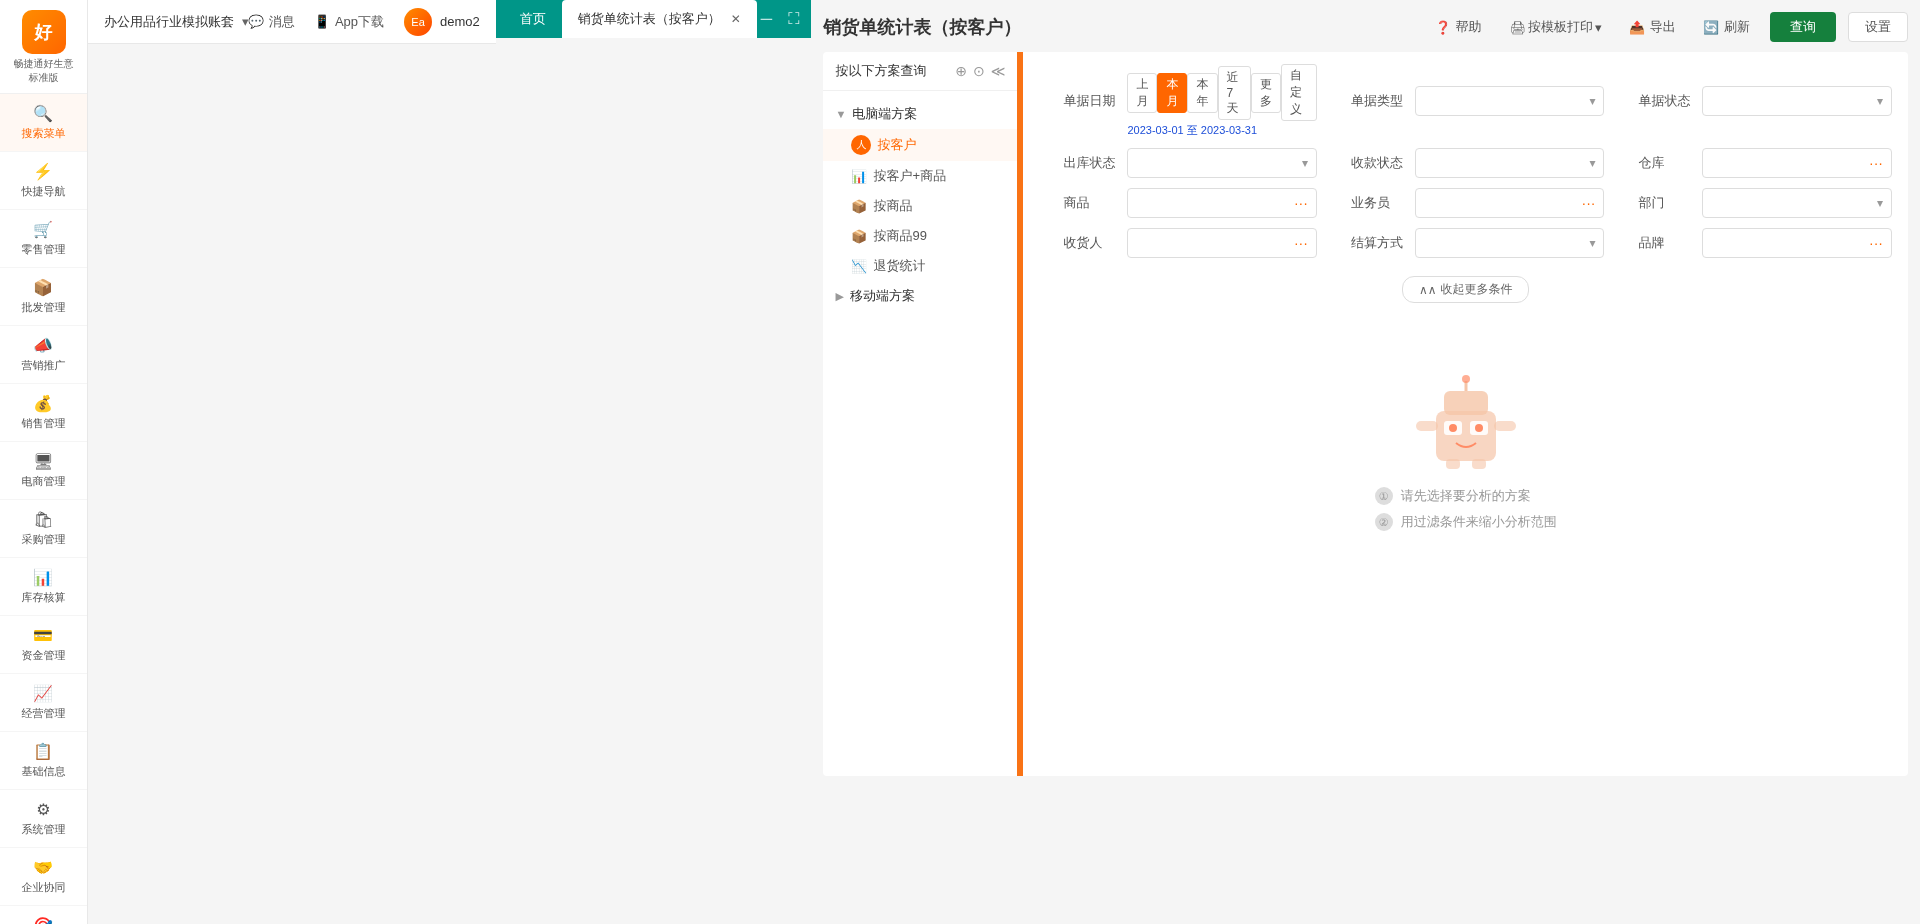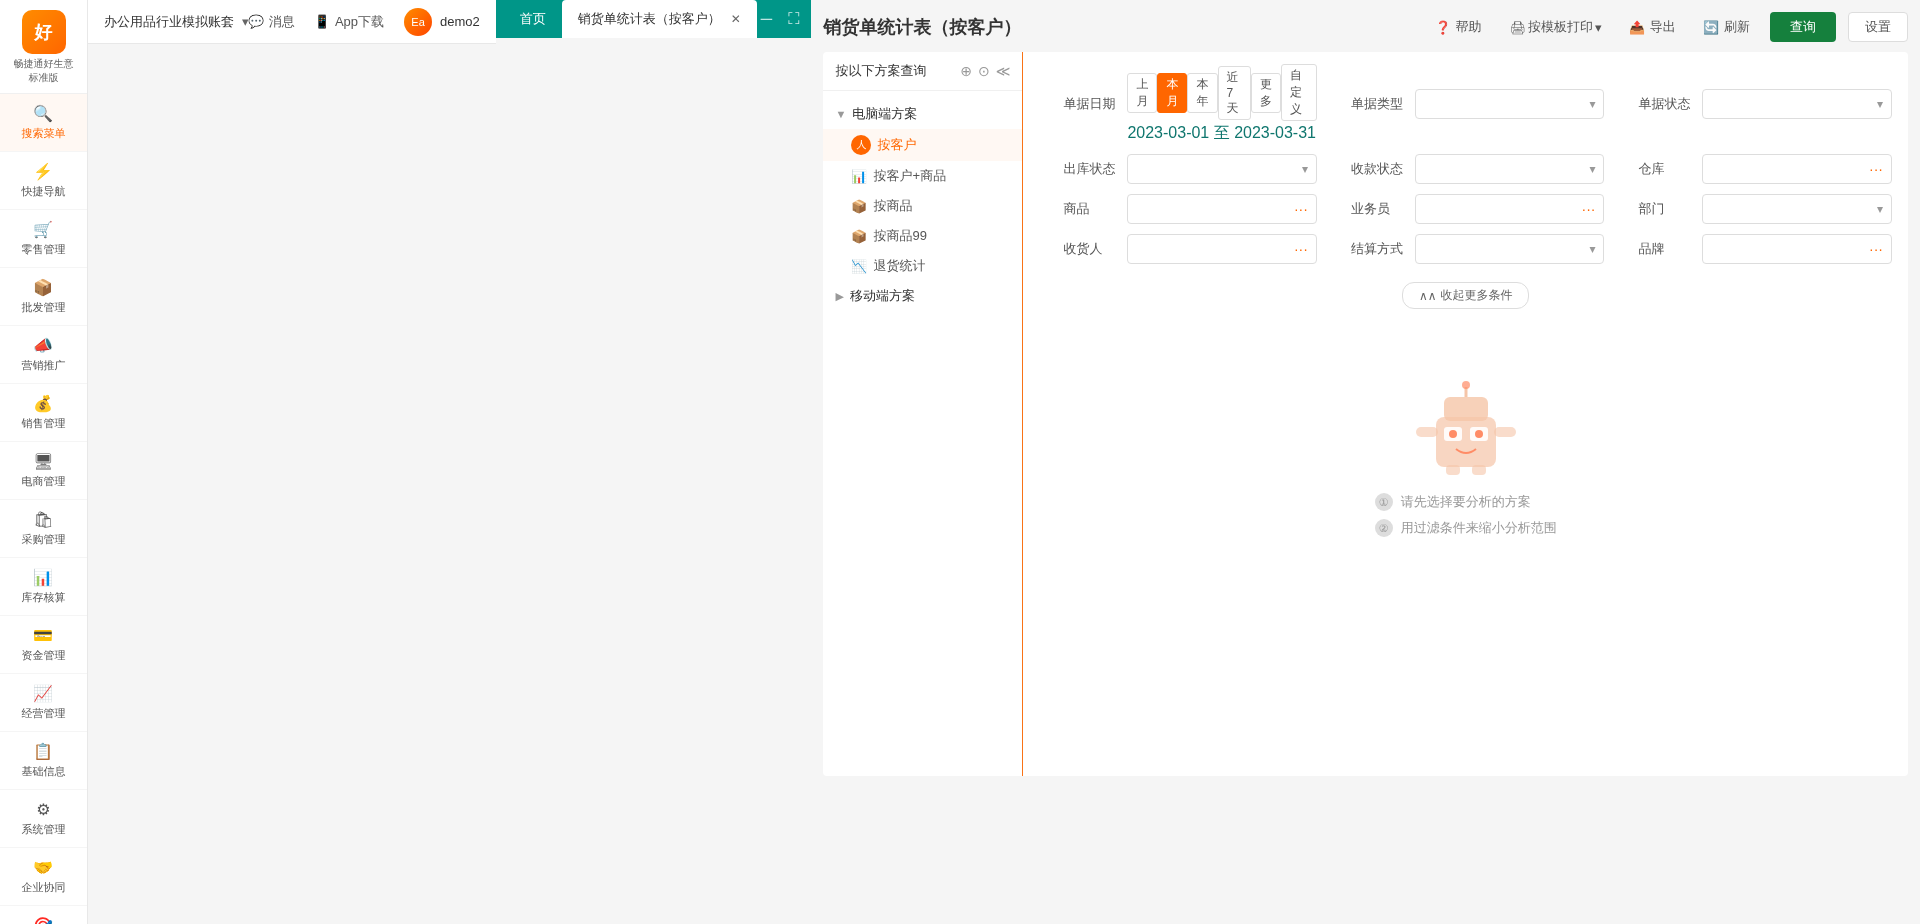--- a/index.html
+++ b/index.html
@@ -218,21 +218,21 @@
       display: flex;
       gap: 0;
       background: white;
       border-radius: 4px;
       min-height: calc(100vh - 200px);
     }
 
     
     .scheme-panel {
       width: 200px;
-      border-right: 1px solid #f97316;
+      border-right: 6px solid #f97316;
       flex-shrink: 0;
     }
     .scheme-header {
       display: flex;
       align-items: center;
       justify-content: space-between;
       padding: 10px 12px;
       border-bottom: 1px solid #f0f0f0;
     }
     .scheme-header-title {
@@ -342,22 +342,22 @@
       color: #555;
       cursor: pointer;
       background: white;
     }
     .date-tag.active {
       background: #ff6600;
       color: white;
       border-color: #ff6600;
     }
     .date-range {
-      font-size: 16px;
-      color: #0f766e;
+      font-size: 11px;
+      color: #1d4ed8;
     }
     .filter-ellipsis { color: #ff6600; font-size: 14px; cursor: pointer; }
     .filter-dropdown-icon { color: #999; font-size: 12px; }
 
     
     .collapse-bar {
       display: flex;
       justify-content: center;
       padding: 8px 0;
       margin-top: 4px;

